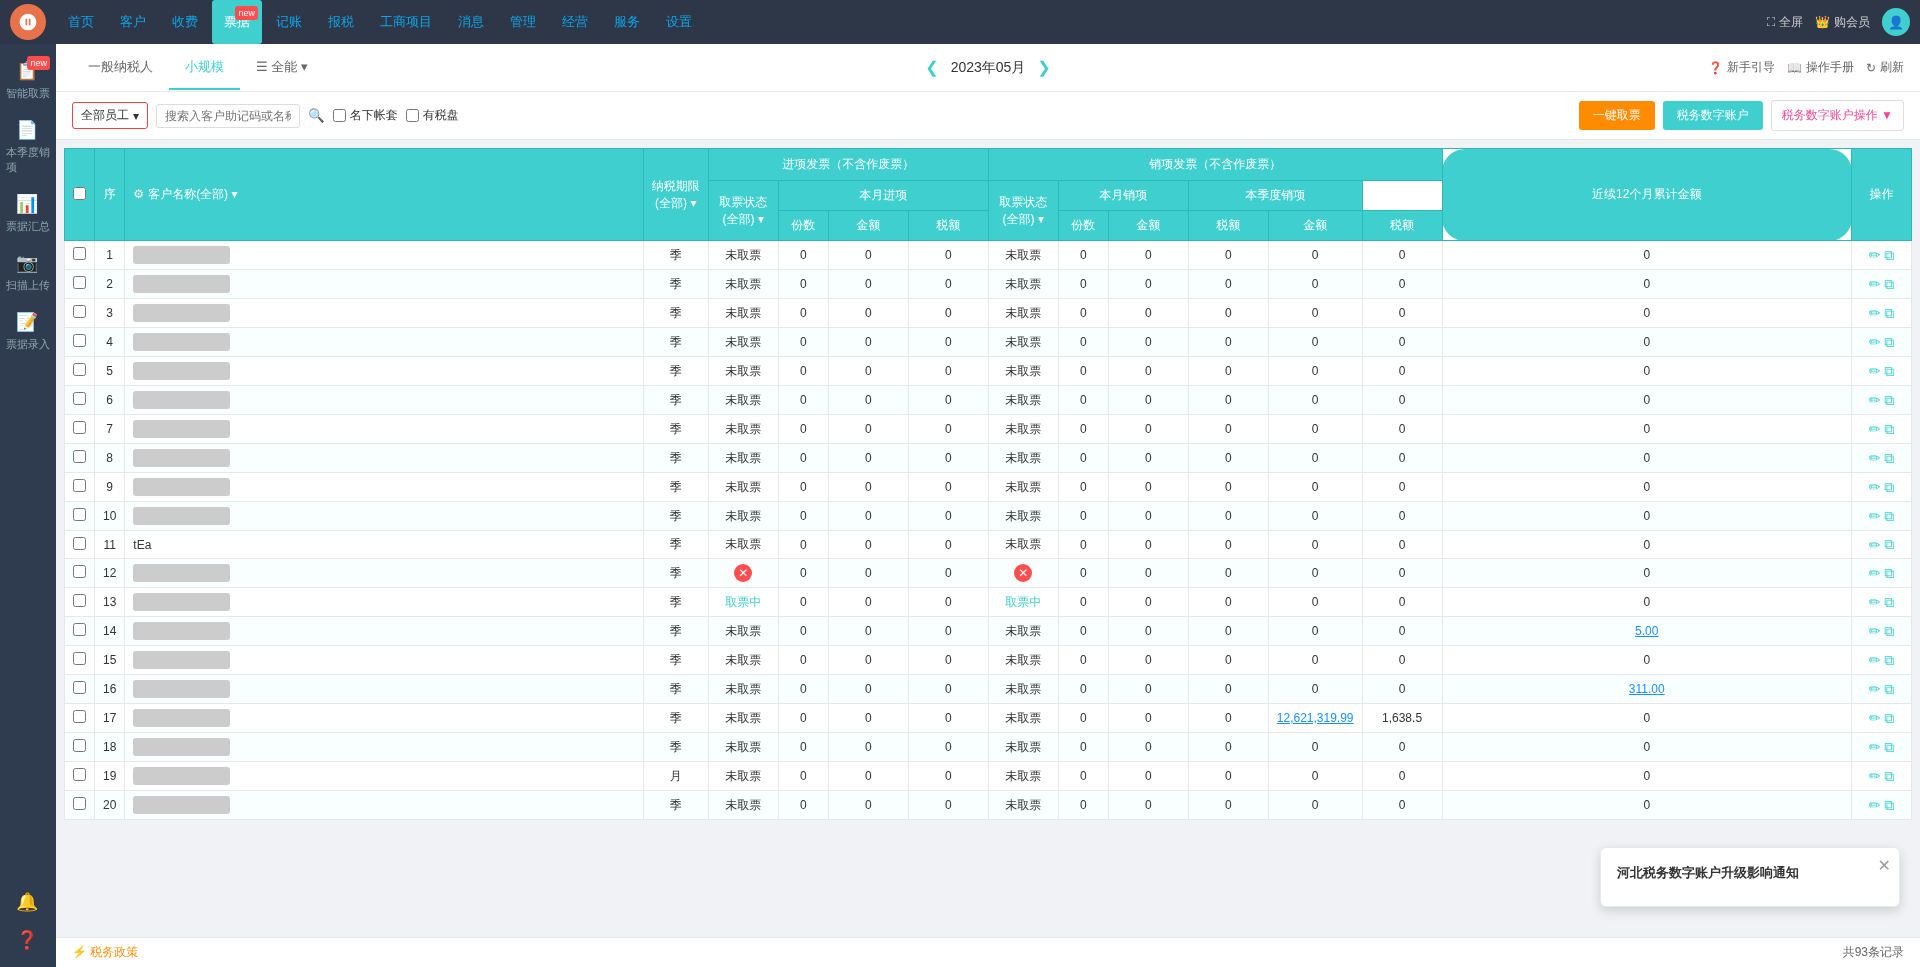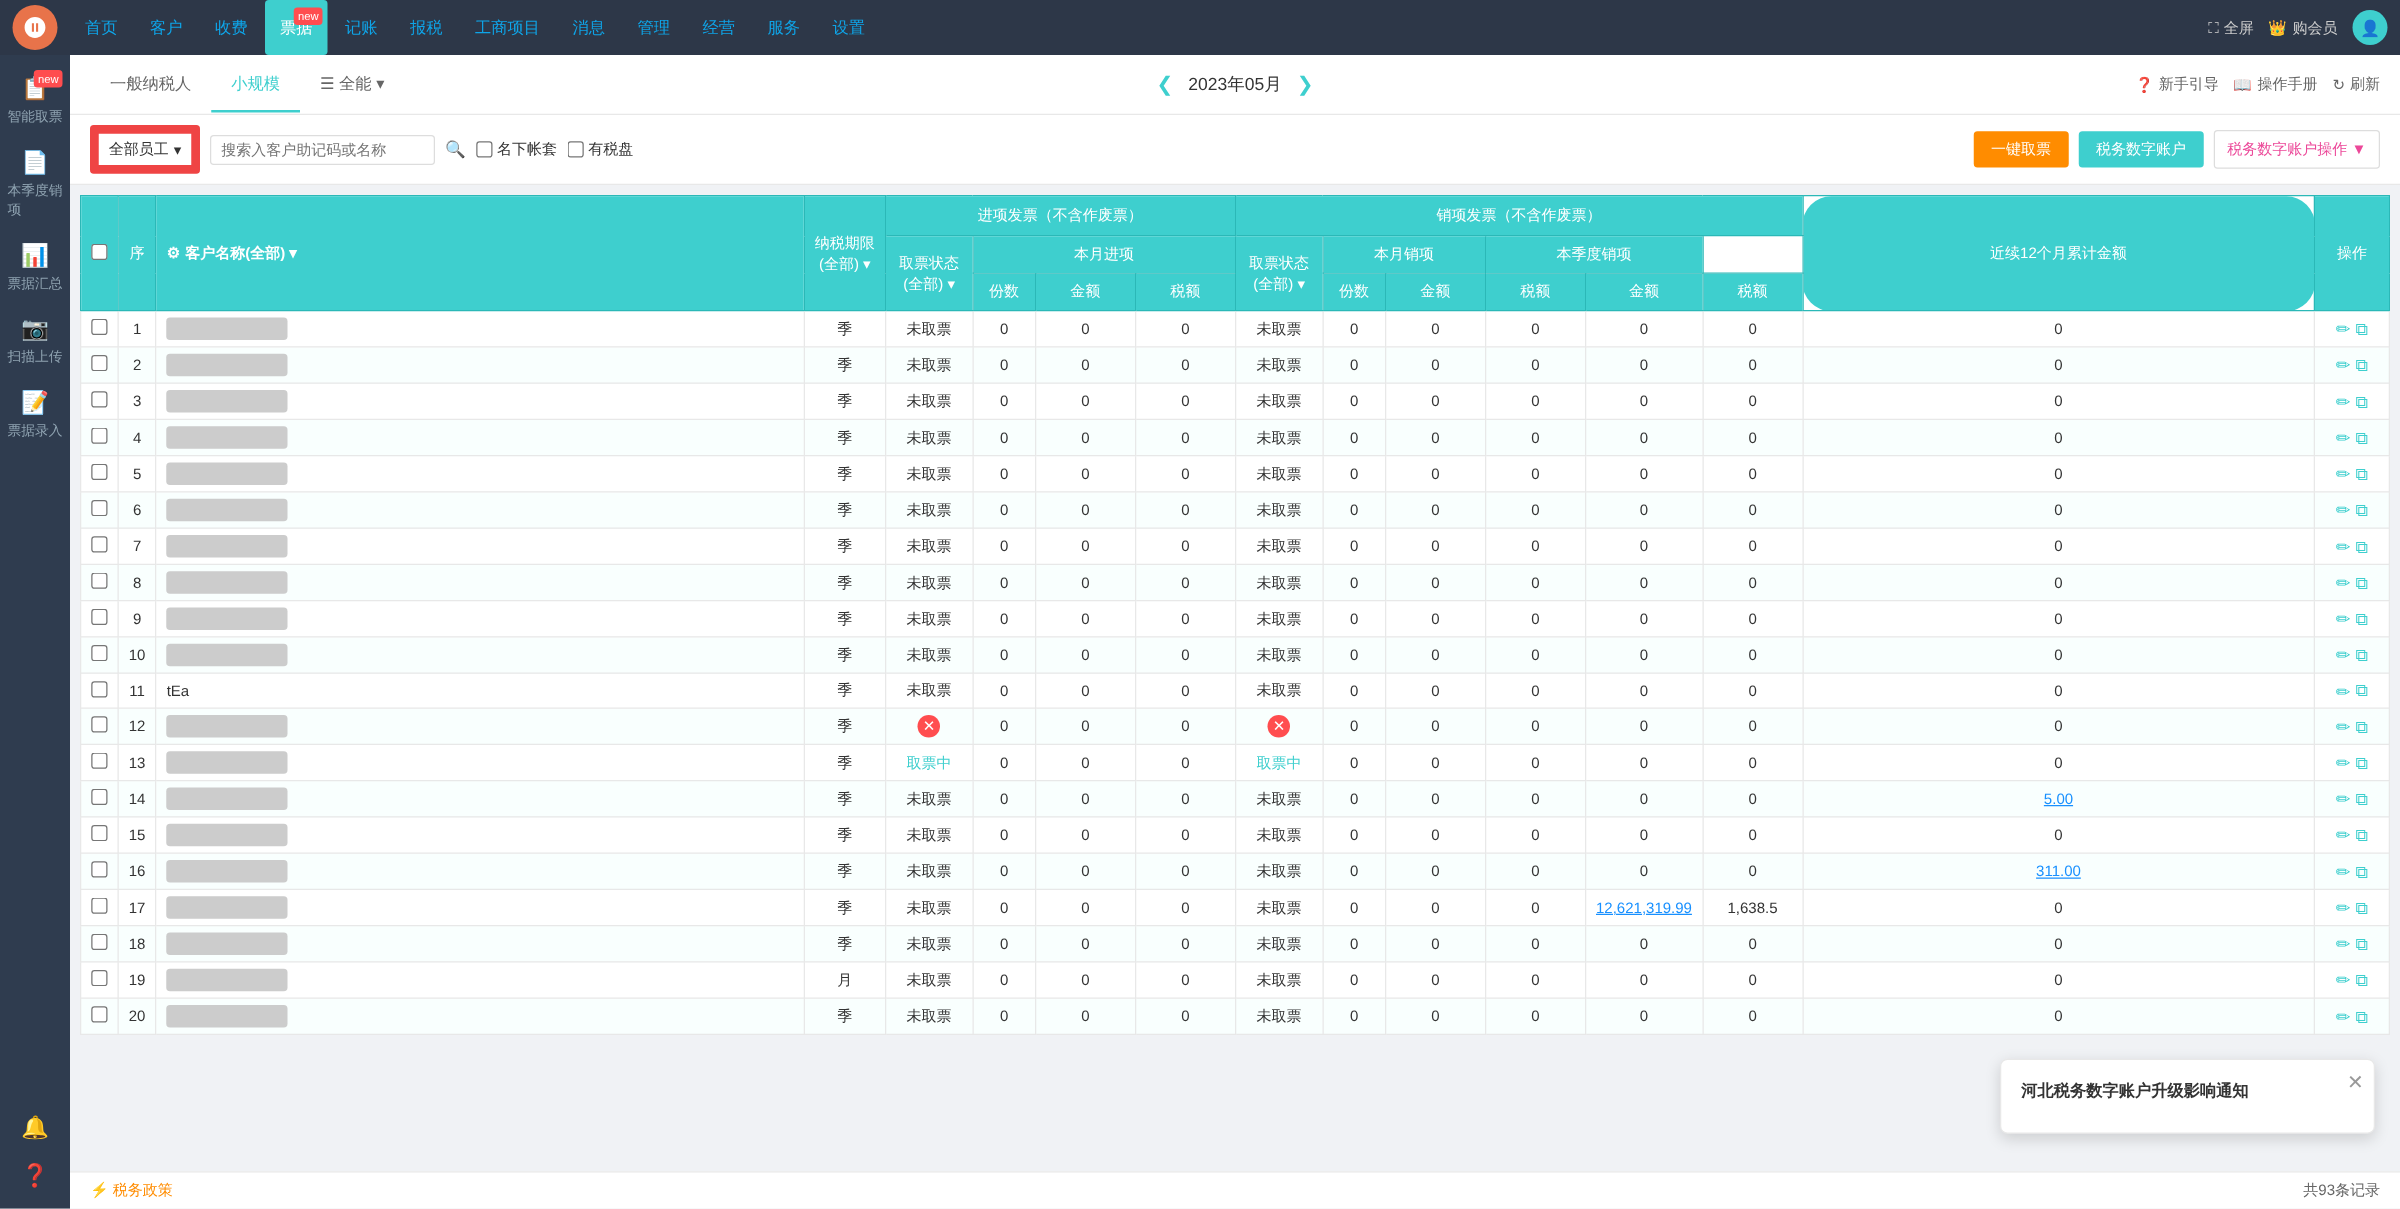--- a/index.html
+++ b/index.html
@@ -25,22 +25,22 @@
     .sidebar-item .new-badge { position: absolute; top: 4px; right: 4px; background: #ff4d4f; color: #fff; font-size: 9px; padding: 0 3px; border-radius: 3px; line-height: 14px; }
     .sidebar-icon { font-size: 18px; }
 
     
     .content { flex: 1; display: flex; flex-direction: column; overflow: hidden; background: #f0f2f5; }
     .tab-item { padding: 0 16px; height: 44px; display: flex; align-items: center; font-size: 13px; cursor: pointer; color: #666; border-bottom: 2px solid transparent; white-space: nowrap; }
     .tab-item.active { color: #3ecfce; border-bottom: 2px solid #3ecfce; font-weight: 400; }
 
     
     .toolbar { background: #fff; padding: 8px 16px; display: flex; align-items: center; gap: 8px; border-bottom: 1px solid #e8e8e8; }
-    .select-wrap { display: flex; align-items: center; border: 7px solid #ef4444; border-radius: 3px; padding: 4px 8px; font-size: 12px; cursor: pointer; gap: 4px; background: #fff; text-align: right; }
-    .search-input { border: 1px solid #ddd; border-radius: 3px; padding: 4px 8px; font-size: 12px; width: 180px; outline: none; }
+    .select-wrap { display: flex; align-items: center; border: 1px solid #ef4444; border-radius: 3px; padding: 4px 8px; font-size: 12px; cursor: pointer; gap: 4px; background: #fff; text-align: right; }
+    .search-input { border: 1px solid #ddd; border-radius: 3px; padding: 4px 8px; font-size: 12px; width: 144px; outline: none; }
     .search-btn { background: none; border: none; cursor: pointer; color: #999; }
     .checkbox-label { display: flex; align-items: center; gap: 4px; font-size: 12px; cursor: pointer; }
     .toolbar-right { margin-left: auto; display: flex; align-items: center; gap: 8px; }
     .btn-orange { background: #ff8c00; color: #fff; border: none; border-radius: 3px; padding: 6px 14px; font-size: 12px; cursor: pointer; white-space: nowrap; }
     .btn-teal { background: #3ecfce; color: #fff; border: none; border-radius: 3px; padding: 6px 14px; font-size: 12px; cursor: pointer; white-space: nowrap; }
     .btn-outline { background: #fff; color: #ec4899; border: 1px solid #ddd; border-radius: 3px; padding: 6px 10px; font-size: 12px; cursor: pointer; display: flex; align-items: center; gap: 4px; white-space: nowrap; }
 
     
     .month-nav { position: absolute; left: 50%; transform: translateX(-50%); display: flex; align-items: center; gap: 12px; font-size: 14px; font-weight: 500; }
     .month-nav .nav-arrow { cursor: pointer; color: #3ecfce; font-size: 16px; }
@@ -193,21 +193,21 @@
         <button class="btn-outline">税务数字账户操作 ▼</button>
       </div>
     </div>
 
     <div class="table-wrapper">
       <table class="data-table">
         <thead>
           <tr class="header-row1">
             <th rowspan="3" class="col-check"><input type="checkbox" style=""></th>
             <th rowspan="3" class="col-num">序</th>
-            <th rowspan="3" style="text-align:left;min-width:160px;font-weight:bold;">
+            <th rowspan="3" style="text-align:left;min-width:160px;">
               <span style="margin-right:4px;">⚙</span>客户名称(全部) <span>▾</span>
             </th>
             <th rowspan="3" class="col-period">纳税期限<br>(全部) <span>▾</span></th>
             <th colspan="4">进项发票（不含作废票）</th>
             <th colspan="6">销项发票（不含作废票）</th>
             <th rowspan="3" style="min-width:90px;border-radius:23px;">近续12个月累计金额</th>
             <th rowspan="3" class="col-action">操作</th>
           </tr>
           <tr class="header-row2">
             <th rowspan="2" class="col-status">取票状态<br>(全部) <span>▾</span></th>

